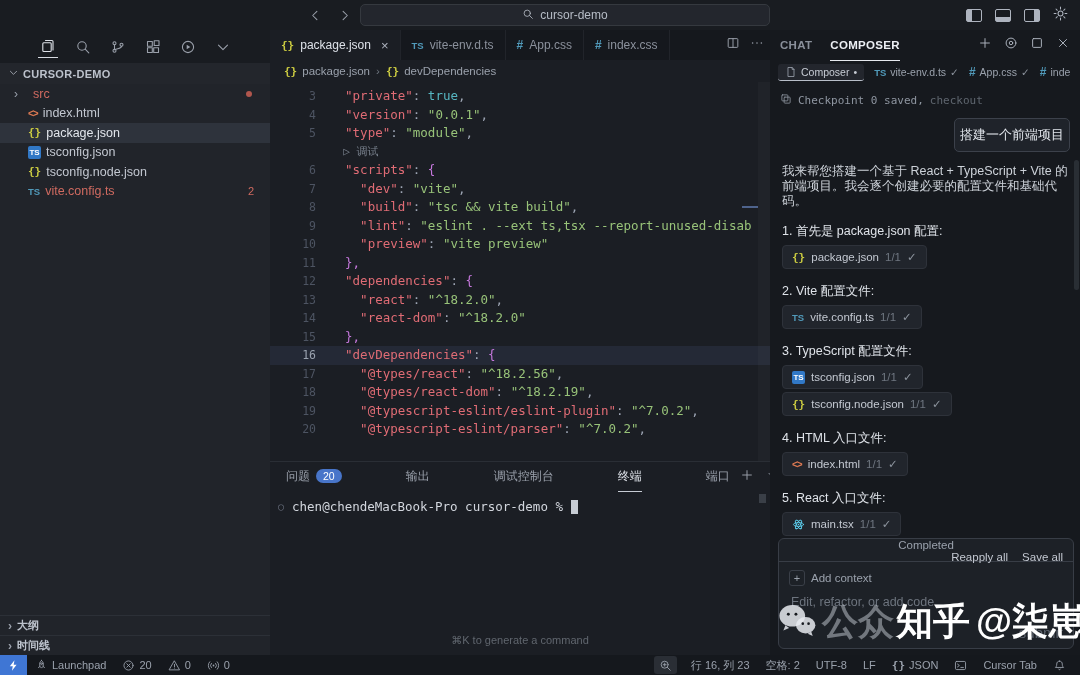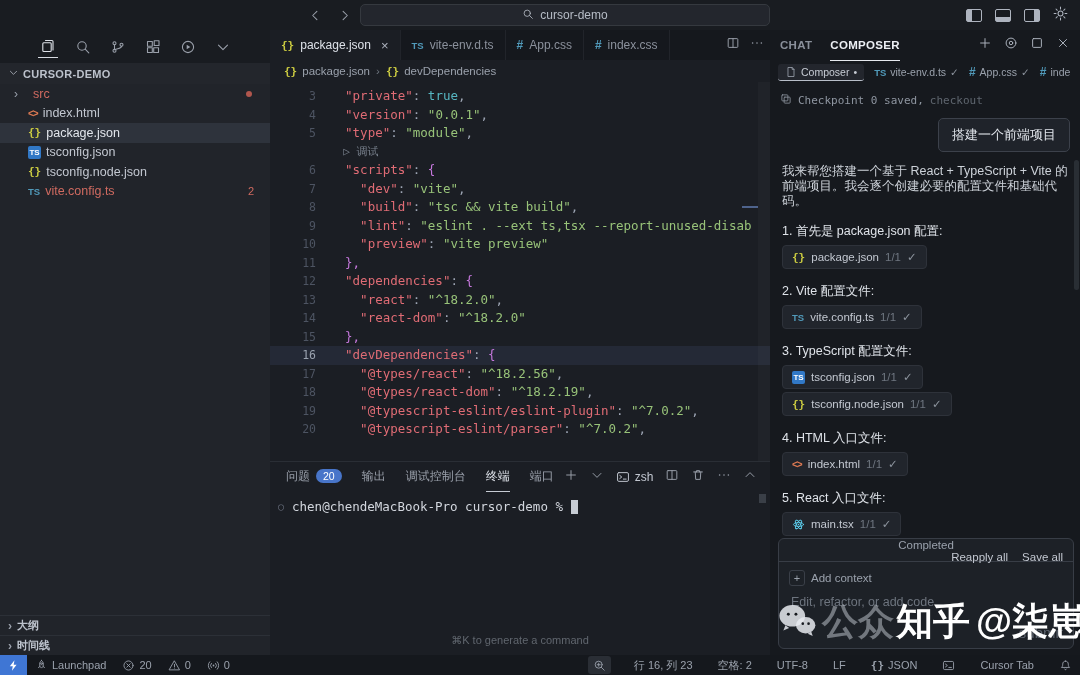--- a/index.html
+++ b/index.html
@@ -80,21 +80,21 @@
   .rp-tab{font-size:11.5px;font-weight:bold;color:#8a909b;margin-right:18px;height:30px;display:flex;align-items:center;letter-spacing:.3px;}
   .rp-tab.active{color:#eceff4;border-bottom:1.5px solid #e6e9ee;}
   .rp-hicons{margin-left:auto;display:flex;align-items:center;gap:12px;color:#aeb4bf;}
   .rp-chips{height:24px;display:flex;align-items:center;padding:0 8px;gap:10px;overflow:hidden;white-space:nowrap;}
   .chip{display:flex;align-items:center;gap:4px;font-size:10.5px;color:#9aa1ac;}
   .chip.active{background:#23262d;border-radius:3px;padding:2px 7px;color:#c7ccd4;border-bottom:1.5px solid #b8bec8;}
   .chip .chk{color:#8b929c;}
   .rp-checkpoint{padding:9px 10px 2px;font-size:11px;color:#8f96a1;font-family:"DejaVu Sans Mono",monospace;display:flex;align-items:center;gap:6px;}
   .rp-checkpoint .link{color:#5f666f;}
   .bubble-row{display:flex;justify-content:flex-end;padding:8px 10px 2px;}
-  .user-bubble{border:1px solid #3c414b;background:#1f232a;border-radius:5px;padding:7px 13px;font-size:13px;color:#e2e6ec;}
+  .user-bubble{border:1px solid #3c414b;background:#1f232a;border-radius:5px;padding:7px 5px;font-size:13px;color:#e2e6ec;}
   .rp-intro{padding:10px 12px 0;font-size:12.5px;line-height:15px;color:#cdd2d9;}
   .rp-heading{padding:14px 12px 2px;font-size:12.5px;color:#dfe3e9;}
   .pill-wrap{padding:3px 12px 0;}
   .file-pill{display:inline-flex;align-items:center;gap:6px;background:#21252c;border:1px solid #2e323a;border-radius:4px;padding:4px 9px;font-size:11.5px;color:#c3c8d1;}
   .file-pill .meta{color:#6f7680;}
   .file-pill .chk{color:#8b929c;}
   .rp-sb{position:absolute;right:1px;top:130px;width:5px;height:130px;background:#3a3f47;border-radius:3px;opacity:.55;}
   .rp-bottom{position:absolute;left:8px;right:6px;top:508px;bottom:6px;background:#1d2127;border:1px solid #383d46;border-radius:6px;z-index:3;}
   .completed-row{height:22px;display:flex;align-items:center;padding:0 10px;border-bottom:1px solid #383d46;font-size:11.5px;color:#9aa1ac;flex-direction:column;}
   .c-actions{margin-left:auto;display:flex;gap:14px;color:#c3c8d1;}
@@ -105,21 +105,21 @@
   .watermark{position:absolute;left:0;bottom:4px;height:58px;display:flex;align-items:center;z-index:6;pointer-events:none;white-space:nowrap;}
   .wm-icon{color:rgba(232,234,240,.85);margin:0 2px 0 4px;}
   .wm-prefix{font-size:36px;font-weight:bold;color:rgba(200,205,213,.5);}
   .wm-main{font-size:37px;font-weight:bold;color:#fff;margin-left:2px;}
   .wm-suffix{font-size:37px;font-weight:bold;color:#fff;margin-left:6px;}
 
   
   .statusbar{position:absolute;left:0;right:0;bottom:0;height:20px;background:#15181d;display:flex;align-items:center;font-size:11px;color:#9aa1ac;}
   .remote-badge{width:27px;height:20px;background:#3f76d4;color:#fff;display:flex;align-items:center;justify-content:center;flex:0 0 27px;}
   .sb-item{display:flex;align-items:center;gap:4px;padding:0 8px;height:20px;}
-  .sb-right{margin-left:auto;display:flex;align-items:center;padding-right:0;gap:9px;}
+  .sb-right{margin-left:auto;display:flex;align-items:center;padding-right:6px;}
   .sb-item.boxed{background:#2a2e35;border-radius:3px;height:18px;margin-right:6px;padding:0 5px;}
 
   
   .fi{display:inline-flex;align-items:center;justify-content:center;font-weight:bold;}
   .fi-braces{color:#cbcb41;font-size:11px;font-family:"DejaVu Sans Mono",monospace;}
   .fi-tstext{color:#519aba;font-size:9.5px;}
   .fi-tsbadge{width:13px;height:13px;background:#3178c6;color:#fff;font-size:8px;border-radius:2px;}
   .fi-html{color:#e07b53;font-size:10px;letter-spacing:-1px;}
   .fi-hash{color:#519aba;font-size:12px;}
   .fi-react{color:#5ccfee;}
@@ -317,21 +317,21 @@
           <div class="code-row hl"><span class="gutter">16</span><span class="code-text"><span class="tok-k">  "devDependencies"</span><span class="tok-p">: </span><span class="tok-br">{</span></span></div>
           <div class="code-row"><span class="gutter">17</span><span class="code-text"><span class="tok-k">    "@types/react"</span><span class="tok-p">: </span><span class="tok-s">"^18.2.56"</span><span class="tok-p">,</span></span></div>
           <div class="code-row"><span class="gutter">18</span><span class="code-text"><span class="tok-k">    "@types/react-dom"</span><span class="tok-p">: </span><span class="tok-s">"^18.2.19"</span><span class="tok-p">,</span></span></div>
           <div class="code-row"><span class="gutter">19</span><span class="code-text"><span class="tok-k">    "@typescript-eslint/eslint-plugin"</span><span class="tok-p">: </span><span class="tok-s">"^7.0.2"</span><span class="tok-p">,</span></span></div>
           <div class="code-row"><span class="gutter">20</span><span class="code-text"><span class="tok-k">    "@typescript-eslint/parser"</span><span class="tok-p">: </span><span class="tok-s">"^7.0.2"</span><span class="tok-p">,</span></span></div>
         </div>
       <div class="code-sb"></div>
     </div>
     <div class="terminal">
       <div class="term-header">
-        <div style="display:flex;" id="term-tabs">
+        <div style="display:flex;gap:44px;" id="term-tabs">
             <span class="term-tab">
               <span>问题</span>
               <span class="pbadge">20</span>
             </span>
             <span class="term-tab">
               <span>输出</span>
             </span>
             <span class="term-tab">
               <span>调试控制台</span>
             </span>

